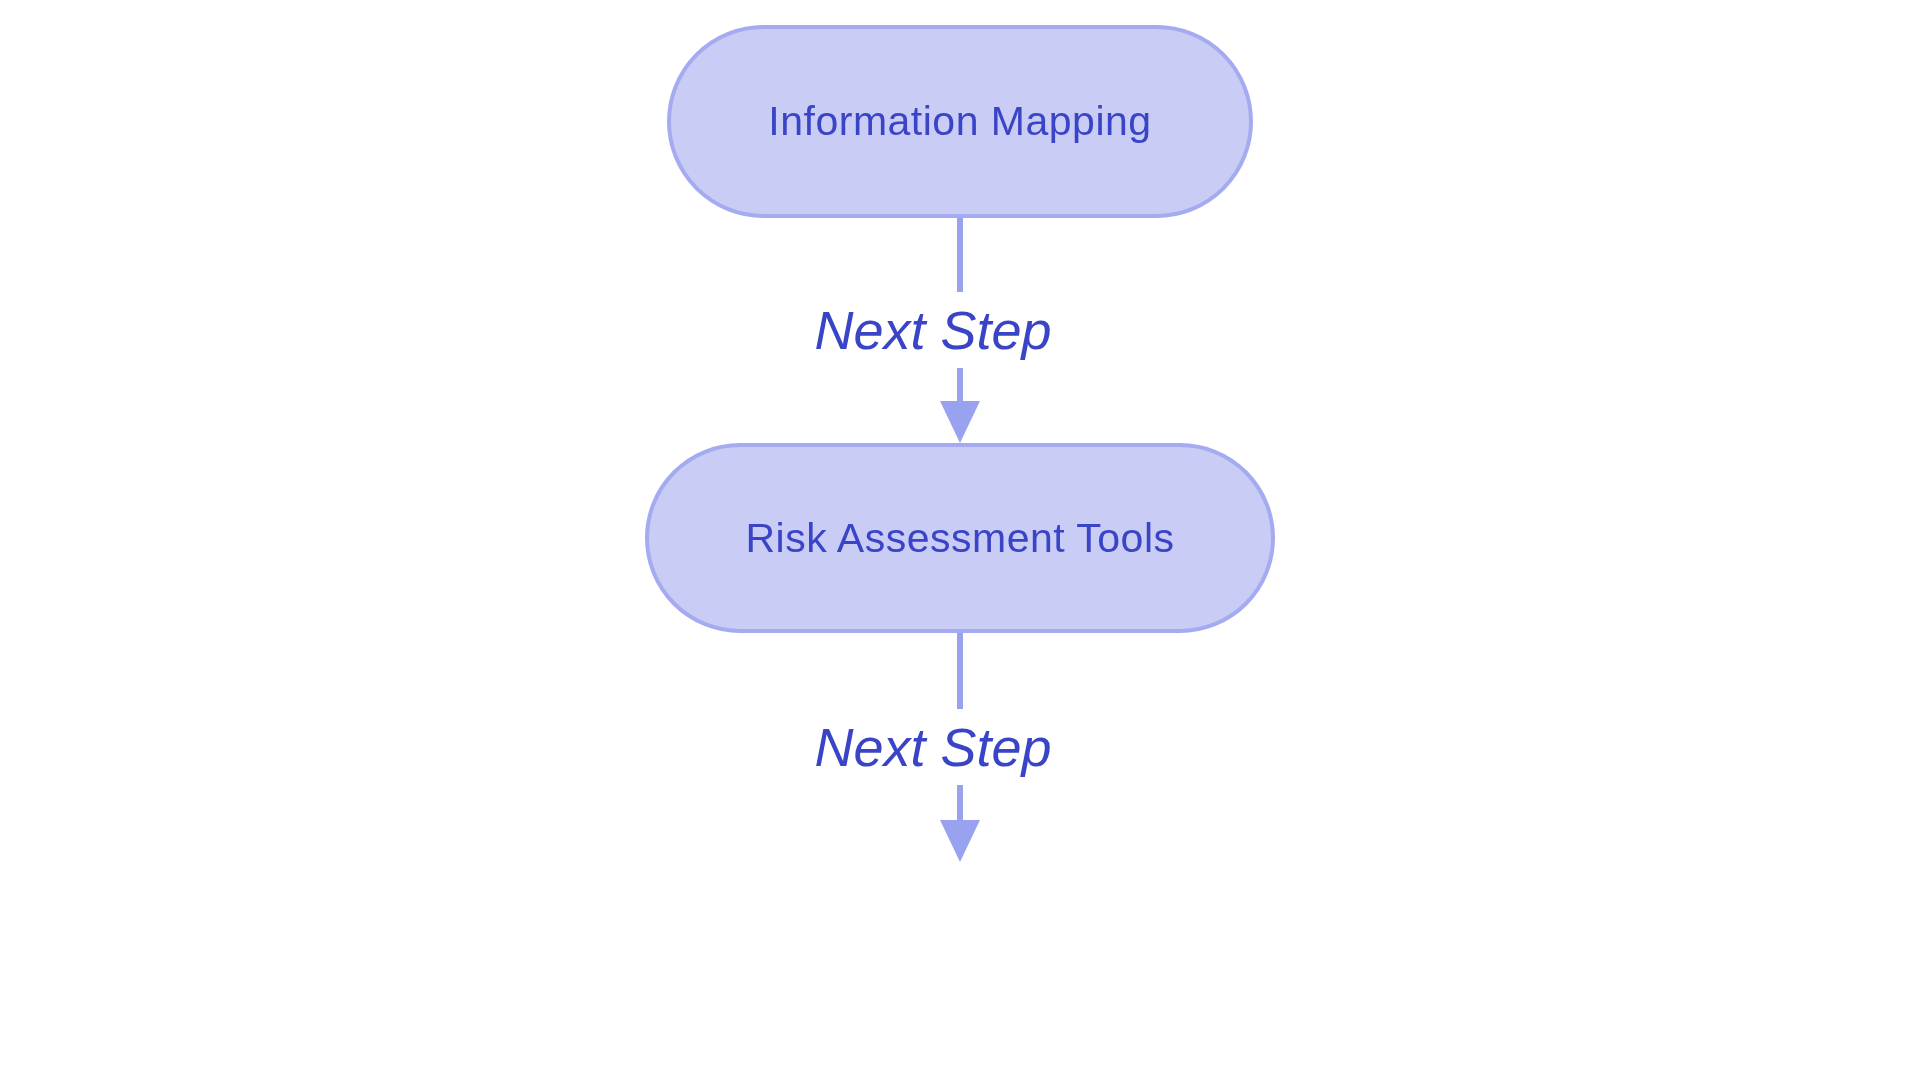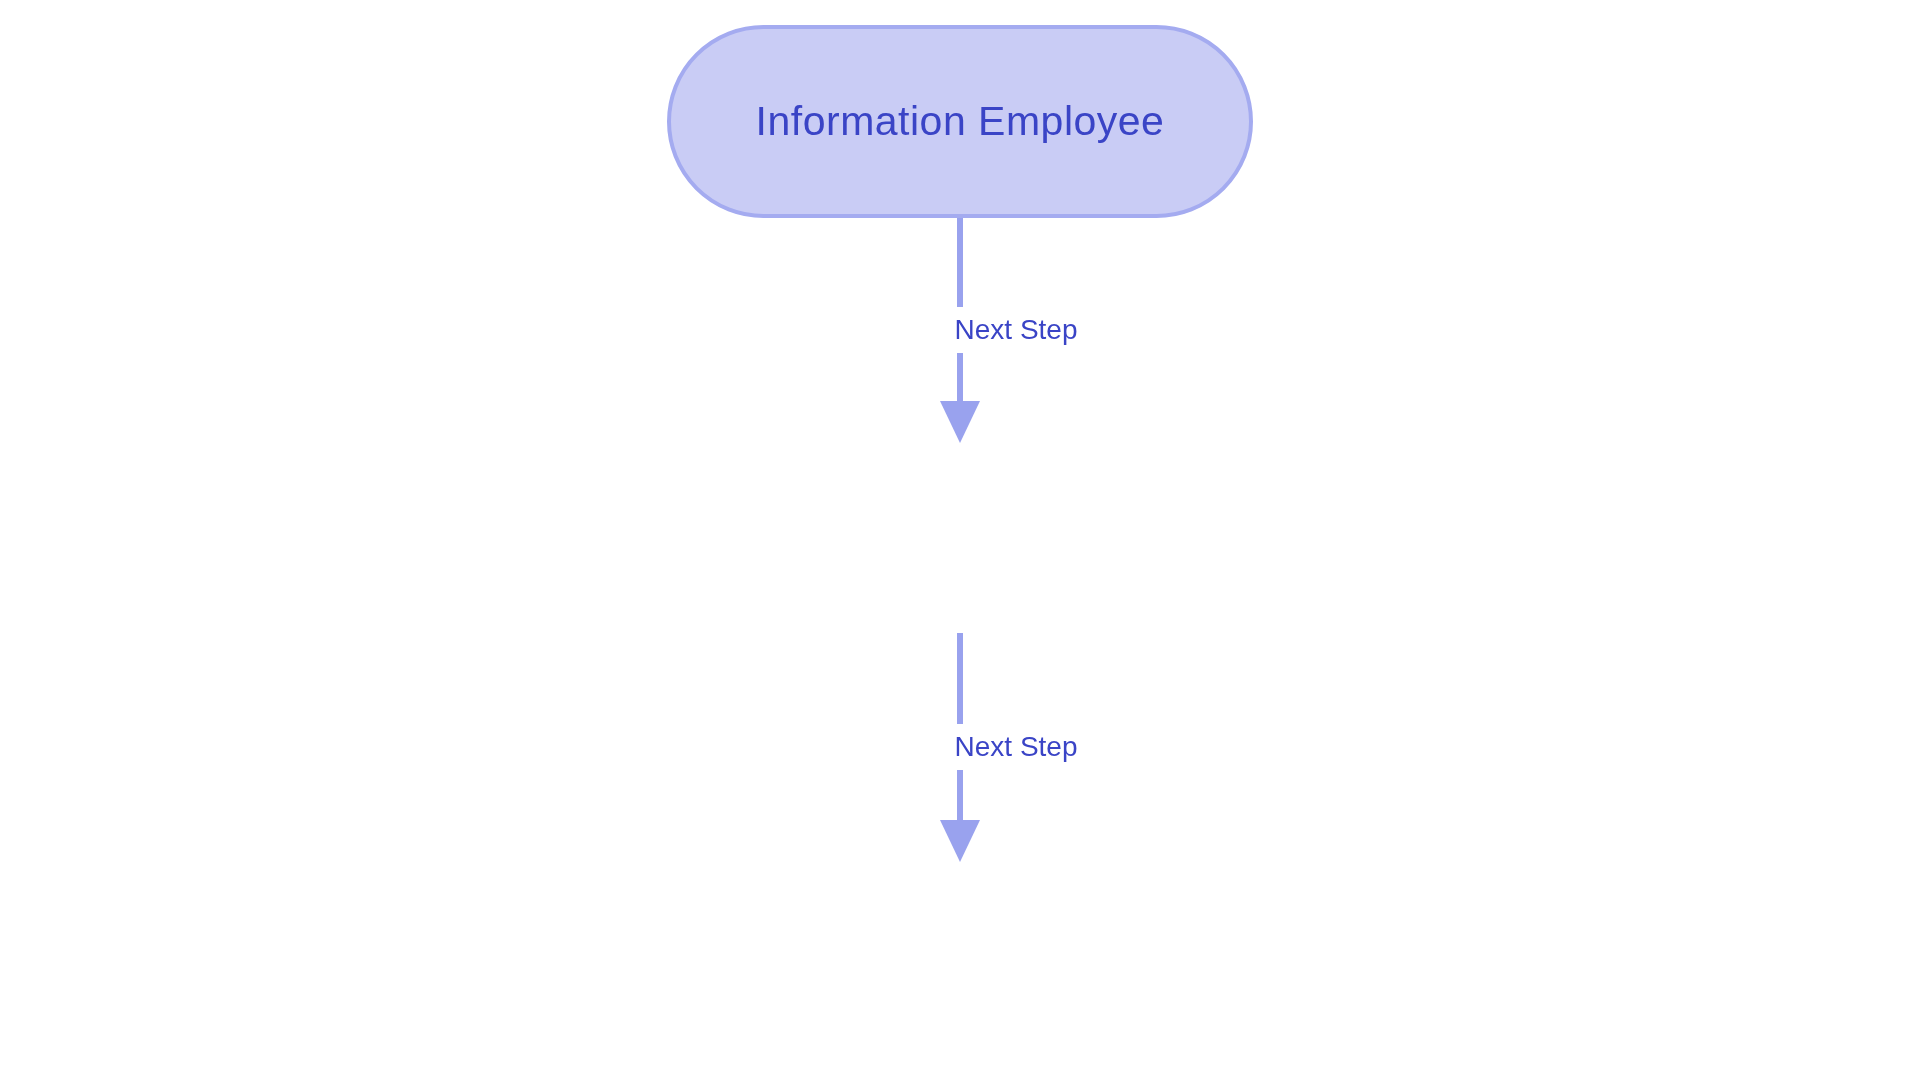--- a/index.html
+++ b/index.html
@@ -57,43 +57,47 @@
     height: 0;
     border-left: 20px solid transparent;
     border-right: 20px solid transparent;
     border-top: 42px solid var(--arrow);
   }
   #arrowhead-1 { top: 401px; }
   #arrowhead-2 { top: 820px; }
 
   .edge-label {
     position: absolute;
-    left: 1016px;
+    left: 933px;
     transform: translate(-50%, -50%);
     background: var(--bg);
     padding: 7px 10px;
     color: var(--text);
-    font-size: 28px;
+    font-size: 54px;
     white-space: nowrap;
+    font-style: italic;
   }
   #edge-label-1 { top: 330px; }
   #edge-label-2 { top: 747px; }
 </style>
 </head>
 <body>
 
 <div class="canvas">
 
   <div class="flow-node" id="node-1">
-    <span class="node-label">Information Employee</span>
+    <span class="node-label">Information Mapping</span>
   </div>
 
   <div class="edge-line" id="edge-line-1"></div>
   <div class="arrowhead" id="arrowhead-1"></div>
   <div class="edge-label" id="edge-label-1">Next Step</div>
 
+  <div class="flow-node" id="node-2">
+    <span class="node-label">Risk Assessment Tools</span>
+  </div>
 
   <div class="edge-line" id="edge-line-2"></div>
   <div class="arrowhead" id="arrowhead-2"></div>
   <div class="edge-label" id="edge-label-2">Next Step</div>
 
 
 </div>
 
 </body></html>

